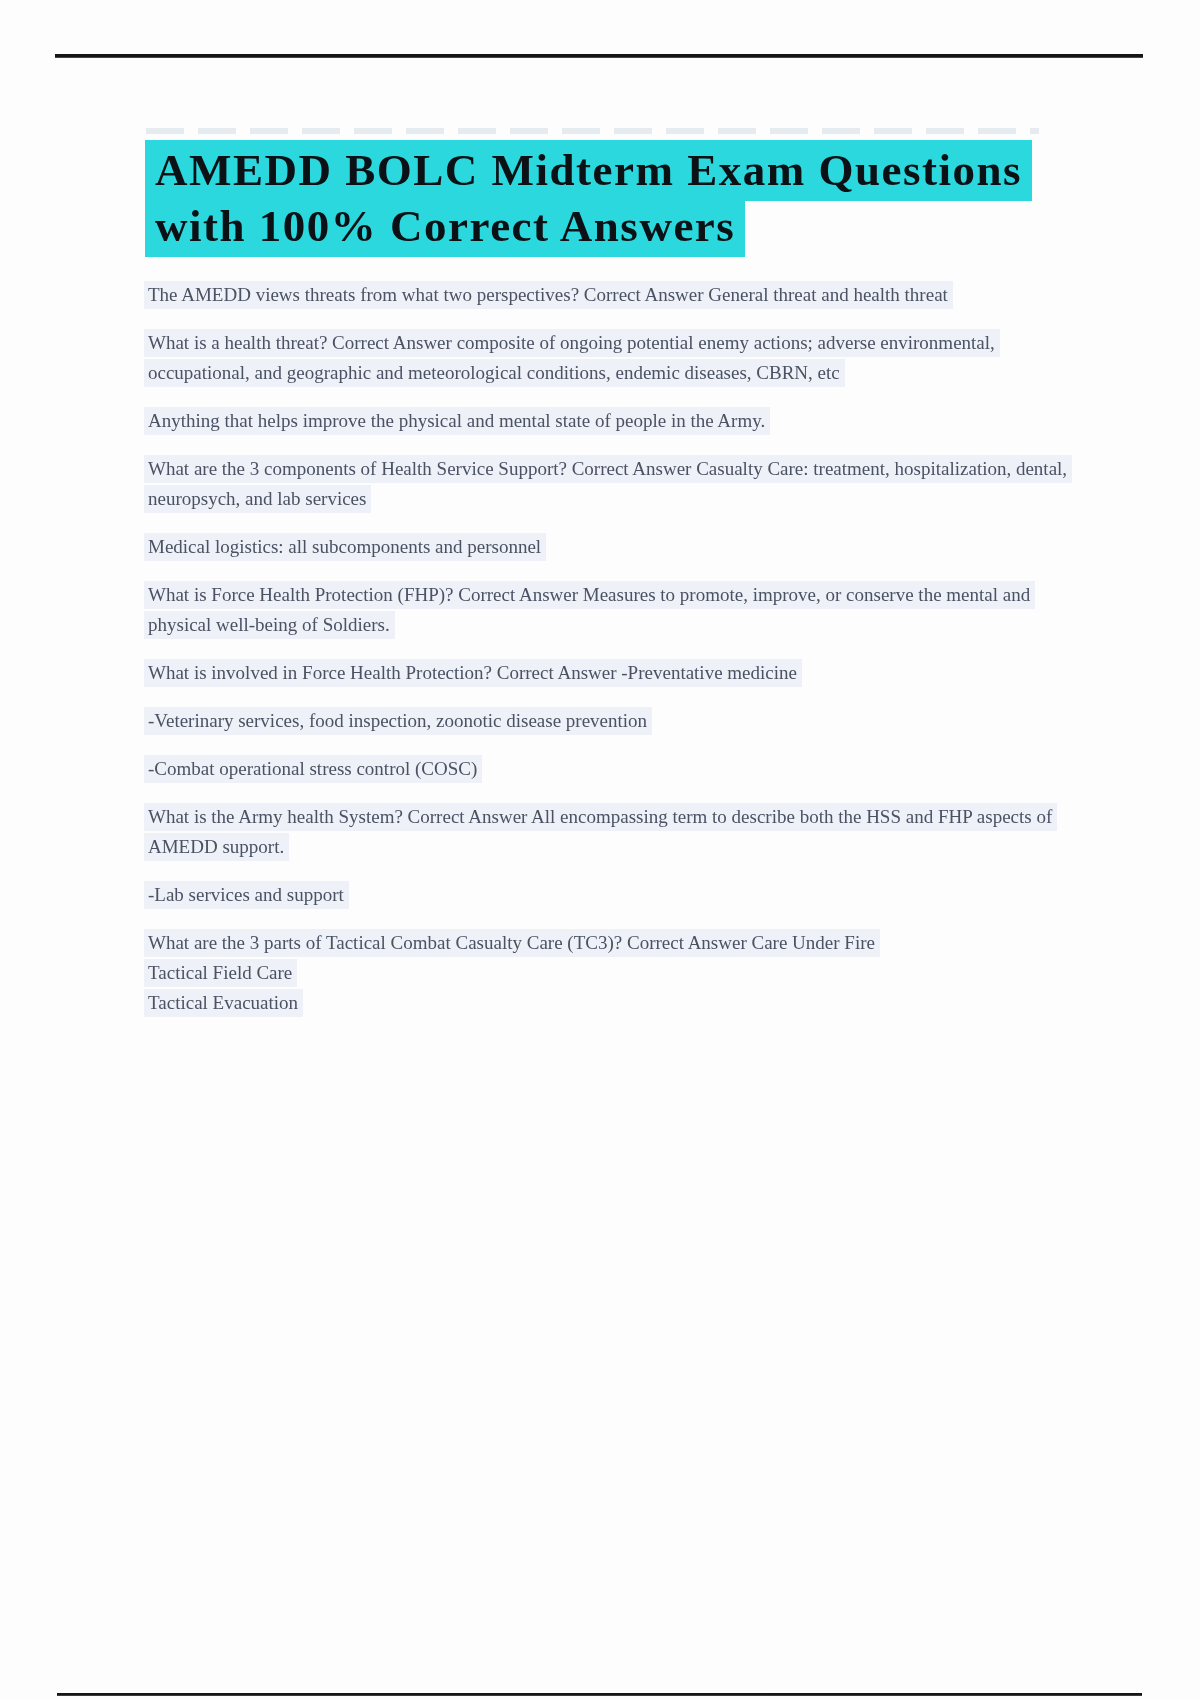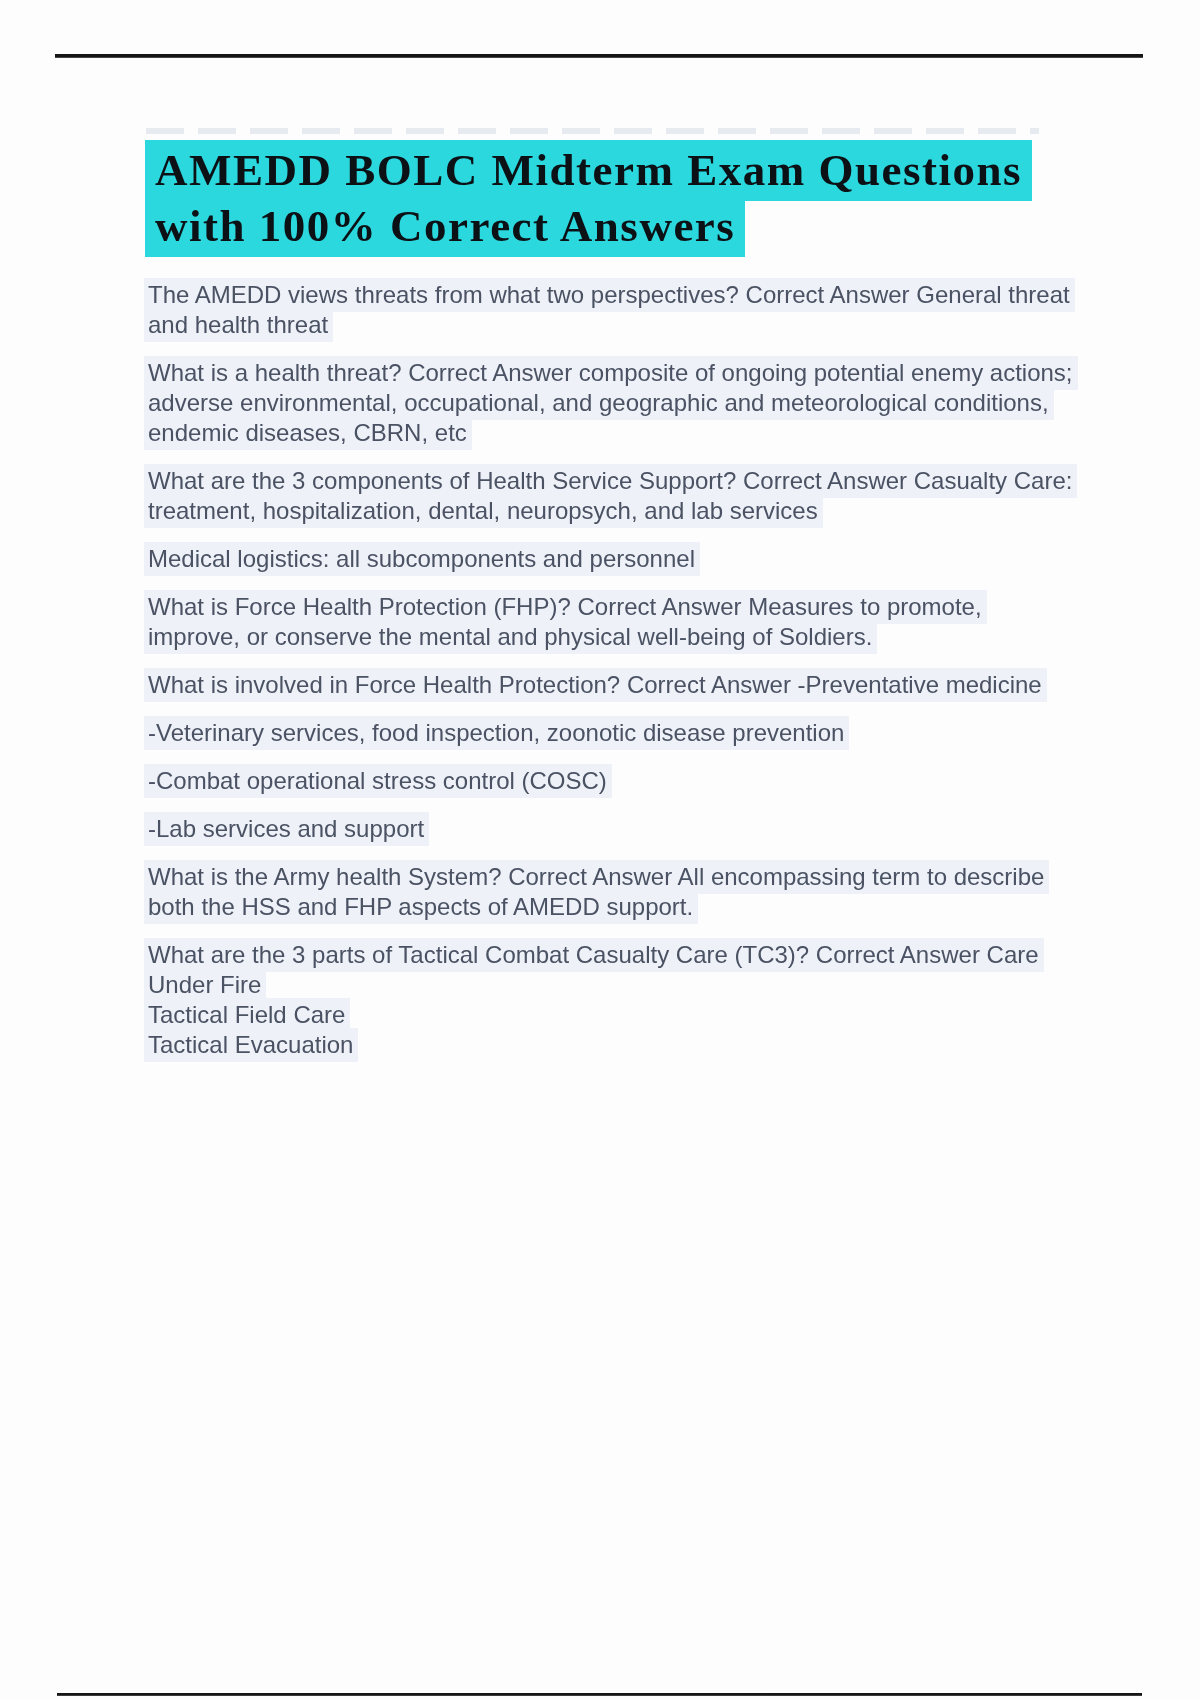--- a/index.html
+++ b/index.html
@@ -50,23 +50,24 @@
   .title-line { white-space: nowrap; }
   .hl-title {
     background: var(--title-hl, #2bd8de);
     padding: 5px 10px 6px 10px;
   }
   .content {
     position: absolute;
     left: 144px;
     top: 280px;
     width: 932px;
-    font-size: 24px;
+    font-size: 19px;
     line-height: 30px;
     color: var(--body-color, #4a5263);
+    font-family: Liberation Serif, serif;
   }
   .content p {
     margin: 0 0 18px 0;
   }
   .hl {
     background: var(--body-hl, #eef1f7);
     padding: 3px 5px 4px 4px;
     -webkit-box-decoration-break: clone;
     box-decoration-break: clone;
   }
@@ -77,24 +78,25 @@
 <div class="page">
   <div class="rule rule-top"></div>
   <div class="artifact-strip"></div>
   <h1 class="title" id="title">
       <div class="title-line"><span class="hl-title">AMEDD BOLC Midterm Exam Questions</span></div>
       <div class="title-line"><span class="hl-title">with 100% Correct Answers</span></div>
     </h1>
   <div class="content" id="content">
       <p><span class="hl">The AMEDD views threats from what two perspectives? Correct Answer General threat and health threat</span></p>
       <p><span class="hl">What is a health threat? Correct Answer composite of ongoing potential enemy actions; adverse environmental, occupational, and geographic and meteorological conditions, endemic diseases, CBRN, etc</span></p>
+      <p><span class="hl">Anything that helps improve the physical and mental state of people in the Army.</span></p>
       <p><span class="hl">What are the 3 components of Health Service Support? Correct Answer Casualty Care: treatment, hospitalization, dental, neuropsych, and lab services</span></p>
       <p><span class="hl">Medical logistics: all subcomponents and personnel</span></p>
       <p><span class="hl">What is Force Health Protection (FHP)? Correct Answer Measures to promote, improve, or conserve the mental and physical well-being of Soldiers.</span></p>
       <p><span class="hl">What is involved in Force Health Protection? Correct Answer -Preventative medicine</span></p>
       <p><span class="hl">-Veterinary services, food inspection, zoonotic disease prevention</span></p>
       <p><span class="hl">-Combat operational stress control (COSC)</span></p>
+      <p><span class="hl">What is the Army health System? Correct Answer All encompassing term to describe both the HSS and FHP aspects of AMEDD support.</span></p>
       <p><span class="hl">-Lab services and support</span></p>
-      <p><span class="hl">What is the Army health System? Correct Answer All encompassing term to describe both the HSS and FHP aspects of AMEDD support.</span></p>
       <p><span class="hl">What are the 3 parts of Tactical Combat Casualty Care (TC3)? Correct Answer Care Under Fire<br>Tactical Field Care<br>Tactical Evacuation</span></p>
     </div>
   <div class="rule rule-bottom"></div>
 </div>
 
 </body></html>

